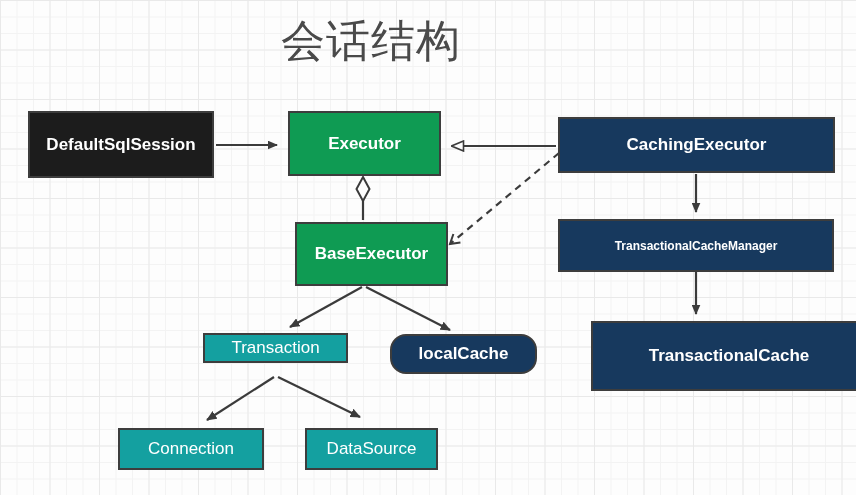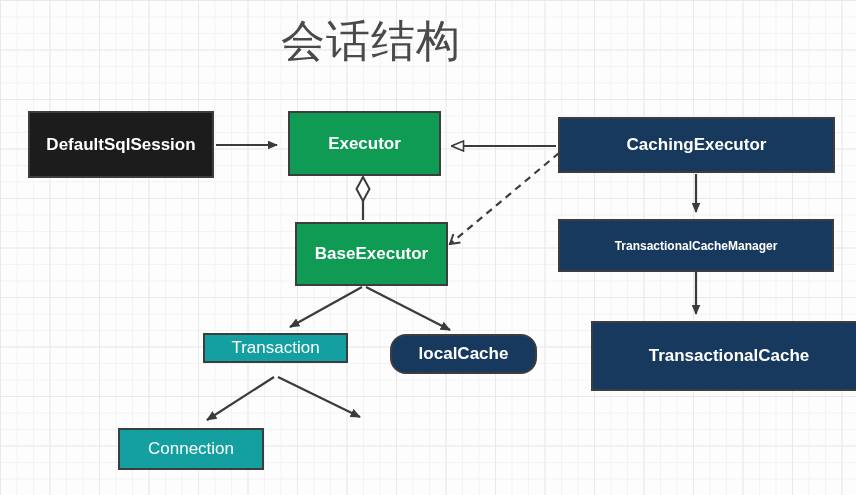--- a/index.html
+++ b/index.html
@@ -75,14 +75,15 @@
   <div class="node reg" style="left: 203px; top: 333px; width: 145px; height: 30px; background-color: rgb(20, 160, 160);">Transaction</div>
 
   <div class="node bold" style="left: 390px; top: 334px; width: 147px; height: 40px; background-color: rgb(23, 57, 94); border-radius: 16px;">localCache</div>
 
   <div class="node bold" style="left: 558px; top: 219px; width: 276px; height: 53px; font-size: 12px; background-color: rgb(23, 57, 94);">TransactionalCacheManager</div>
 
   <div class="node bold" style="left: 591px; top: 321px; width: 276px; height: 70px; background-color: rgb(23, 57, 94);">TransactionalCache</div>
 
   <div class="node reg" style="left: 118px; top: 428px; width: 146px; height: 42px; background-color: rgb(20, 160, 160);">Connection</div>
 
+  <div class="node reg" style="left: 305px; top: 428px; width: 133px; height: 42px; background-color: rgb(20, 160, 160);">DataSource</div>
 
 </div>
 
 </body></html>

